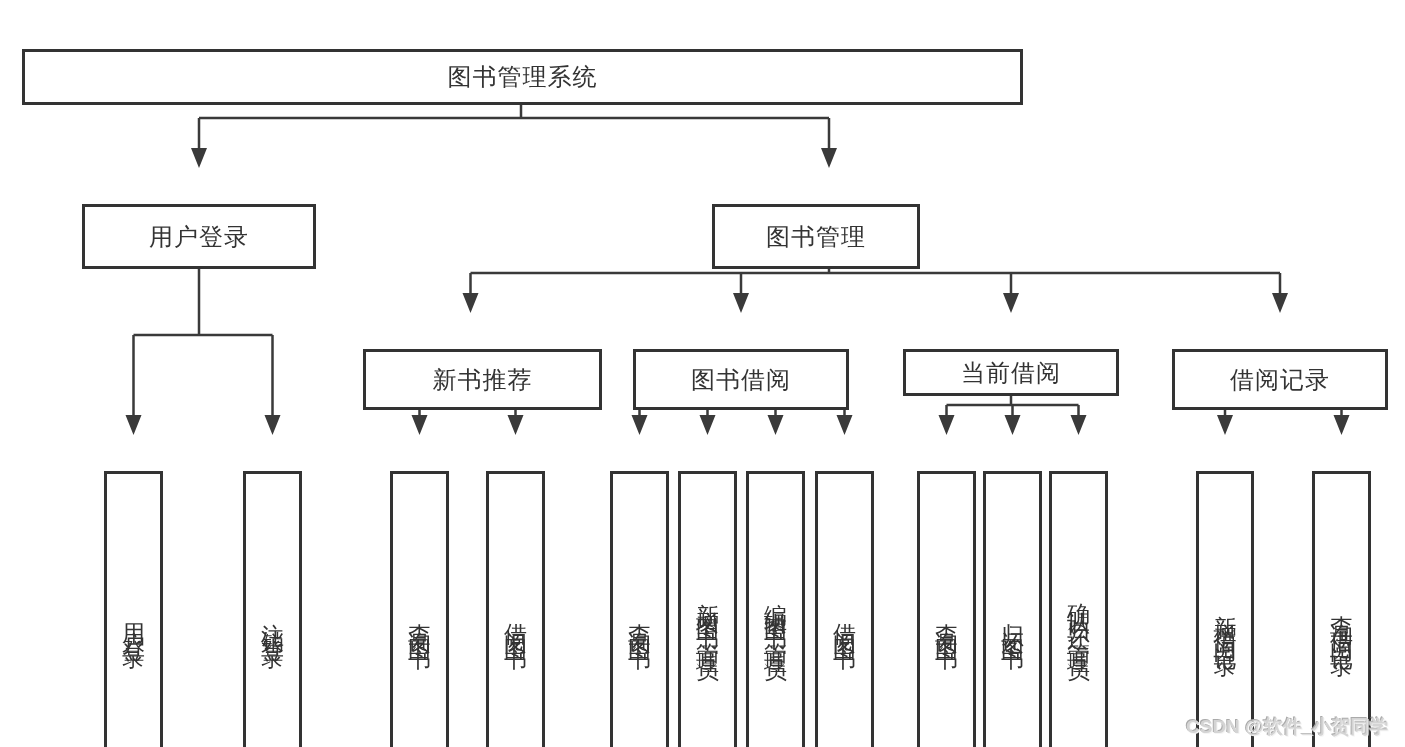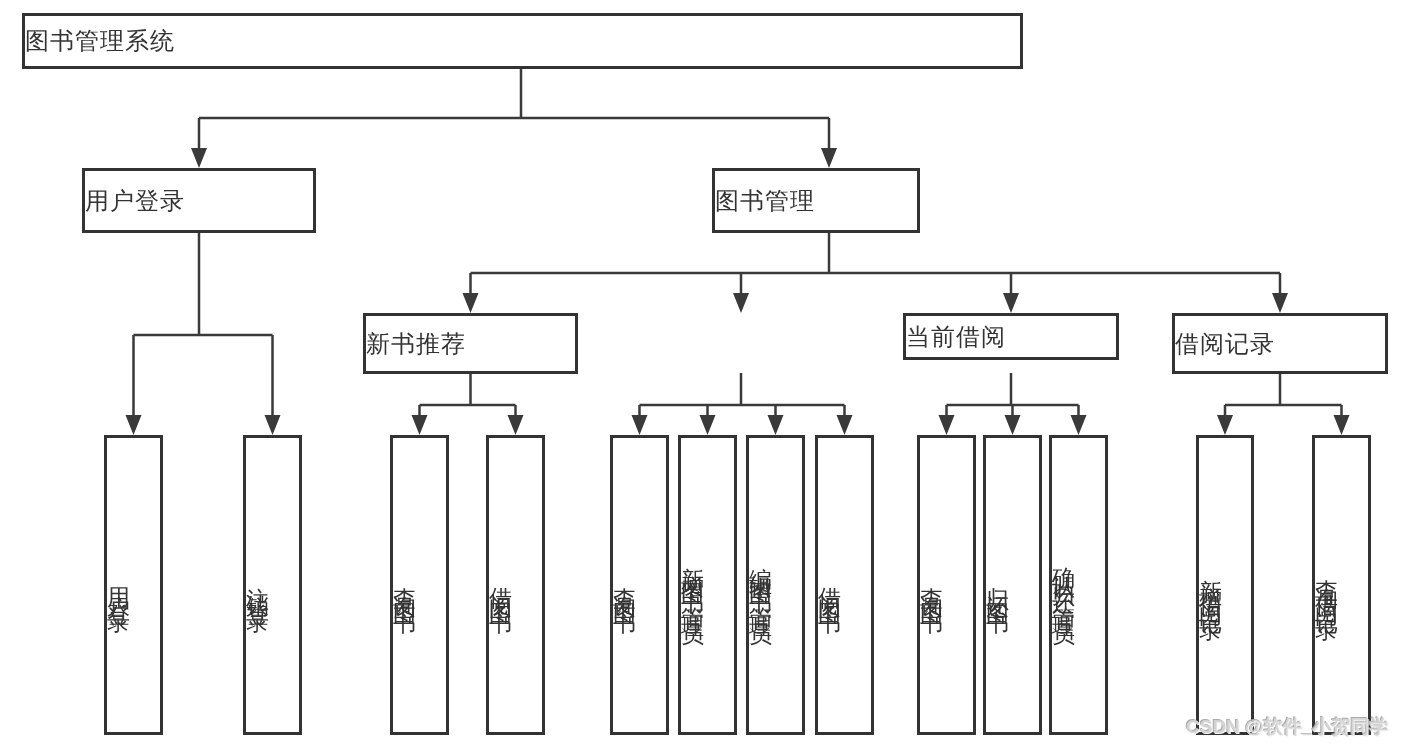--- a/index.html
+++ b/index.html
@@ -18,21 +18,23 @@
     z-index: 1;
   }
   .node {
     position: absolute;
     box-sizing: border-box;
     background: #ffffff;
     border: 3px solid #333333;
     color: #333333;
     display: flex;
     align-items: center;
+    justify-content: center;
     z-index: 2;
+    margin-top: 36px;
   }
   .h-node { font-size: 24px; letter-spacing: 1px; white-space: nowrap; }
   .v-node { font-size: 23px; }
   .v-node .vtext {
     writing-mode: vertical-rl;
     text-orientation: mixed;
     letter-spacing: 8px;
     line-height: 1;
     white-space: nowrap;
   }
@@ -95,22 +97,25 @@
     <span>图书管理系统</span>
   </div>
 
   <div class="node h-node" style="left:82px; top:168px; width:234px; height:65px;">
     <span>用户登录</span>
   </div>
   <div class="node h-node" style="left:712px; top:168px; width:208px; height:65px;">
     <span>图书管理</span>
   </div>
 
-  <div class="node h-node" style="left:363px; top:313px; width:215px; height:61px;">
+  <div class="node h-node" style="left:363px; top:313px; width:239px; height:61px;">
     <span>新书推荐</span>
+  </div>
+  <div class="node h-node" style="left:633px; top:313px; width:216px; height:61px;">
+    <span>图书借阅</span>
   </div>
   <div class="node h-node" style="left:903px; top:313px; width:216px; height:47px;">
     <span>当前借阅</span>
   </div>
   <div class="node h-node" style="left:1172px; top:313px; width:216px; height:61px;">
     <span>借阅记录</span>
   </div>
 
   <div class="node v-node" style="left:104px; top:435px; width:59px; height:300px;">
     <span class="vtext">用户登录</span>

